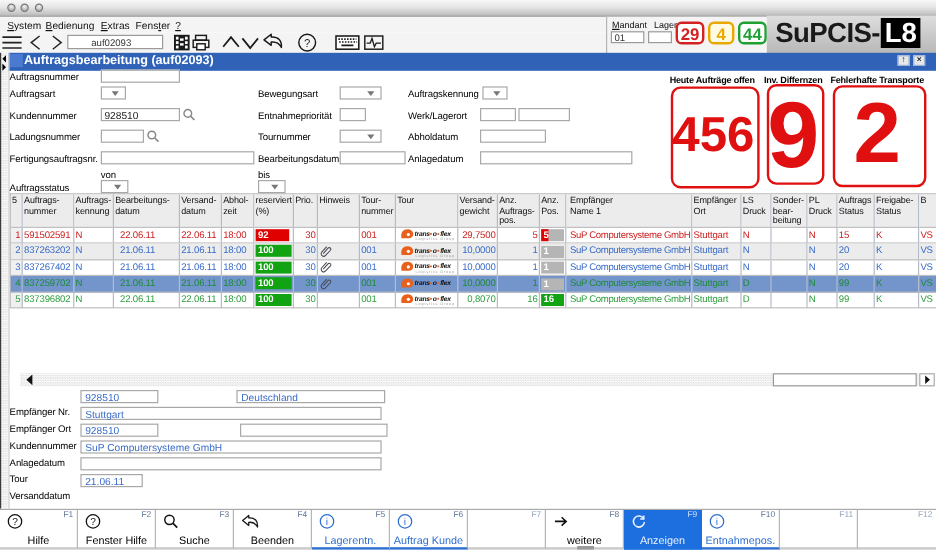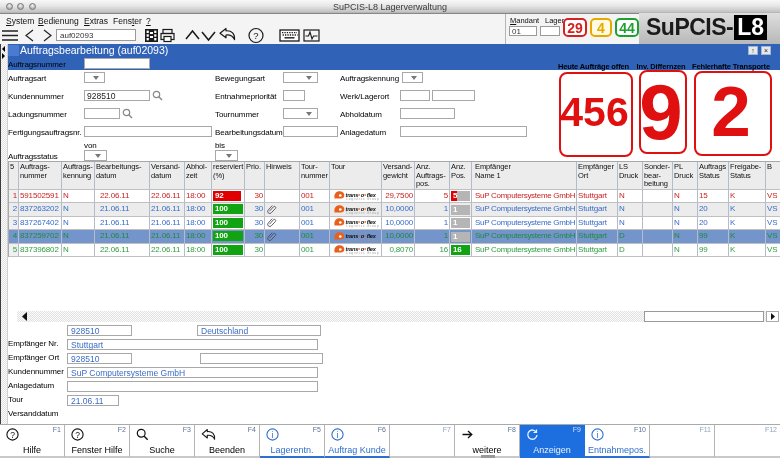--- a/index.html
+++ b/index.html
@@ -15,35 +15,35 @@
   #mactitle{position:absolute;top:2px;left:0;width:780px;text-align:center;
     font-size:9px;color:#3a3a3a;}
   
   #menubar{left:0;top:14px;width:780px;height:13px;background:#f4f4f4;
     font-size:8.5px;color:#111;}
   #menubar > span{position:absolute;top:2px;}
   .mn{text-decoration:underline;}
   
   #toolbar{left:0;top:27px;width:780px;height:17px;background:#f4f4f4;}
   #tbinput{position:absolute;left:56px;top:2px;width:80px;height:12px;border:1px solid #9a9a9a;
-    background:#fff;font-size:8px;color:#333;line-height:12px;padding-left:3px;box-sizing:border-box;}
+    background:#fff;font-size:8px;color:#333;line-height:12px;padding-left:19px;box-sizing:border-box;}
   
   #rblock{left:505px;top:14px;width:275px;height:30px;background:#f4f4f4;border-left:1px solid #b5b5b5;}
   .rlbl{position:absolute;top:2px;font-size:8px;color:#111;}
   .rinp{position:absolute;top:12px;height:10px;border:1px solid #9a9a9a;background:#fff;
     font-size:8px;line-height:10px;padding-left:2px;box-sizing:border-box;color:#333;}
   .badge{position:absolute;top:4px;height:19px;border-radius:5px;background:#fff;
     font-weight:bold;font-size:14px;text-align:center;line-height:17px;box-sizing:border-box;}
   #graypanel{position:absolute;left:133px;top:-1px;width:142px;height:43px;
     background:linear-gradient(#dedede,#a9a9a9);}
   #logotxt{position:absolute;left:7px;top:1px;font-size:23px;font-weight:bold;color:#1a1a1a;letter-spacing:-0.5px;}
   #logol8{display:inline-block;background:#000;color:#fff;padding:0 3px;margin-left:1px;letter-spacing:0;line-height:25px;}
   
-  #wtitle{left:7px;top:44px;width:773px;height:26px;background:#3063b8;color:#fff;
-    font-size:10.5px;font-weight:normal;line-height:13px;}
+  #wtitle{left:7px;top:44px;width:773px;height:15px;background:#3063b8;color:#fff;
+    font-size:10.5px;font-weight:bold;line-height:13px;}
   #wtitle .t{margin-left:13px;}
   .wbtn{position:absolute;top:2px;width:10px;height:9px;background:#e8e8e8;border:1px solid #9db6d8;
     box-sizing:border-box;font-size:7px;line-height:7px;text-align:center;color:#222;}
   
   #lstrip{left:0;top:44px;width:7px;height:380px;
     background-image:repeating-conic-gradient(#e2e2e2 0 25%,#fbfbfb 0 50%);background-size:2px 2px;
     border-right:1px solid #cfcfcf;}
   .ltri{position:absolute;left:1px;width:0;height:0;border:3px solid transparent;}
   
   .lab{position:absolute;font-size:8px;letter-spacing:-0.1px;color:#000;white-space:nowrap;}
@@ -114,21 +114,20 @@
 <g id="clip">
   <path d="M3.2 9.3 L8.2 3.6 a1.7 1.7 0 0 1 2.6 2.2 L5.6 11.2 a2.6 2.6 0 0 1 -4 -3.4 L6.8 2.0" fill="none" stroke="#4a4a55" stroke-width="1.1"></path>
 </g>
 </defs>
 </svg>
 
 <div id="macbar" class="abs">
   <div class="mcirc" style="left:6px"></div>
   <div class="mcirc" style="left:17px"></div>
   <div class="mcirc" style="left:29px"></div>
-  <div id="mactitle">SuPCIS-L8 Lagerverwaltung</div>
 </div>
 
 <div id="menubar" class="abs">
   <span style="left:6px"><span class="mn">S</span>ystem</span>
   <span style="left:38px"><span class="mn">B</span>edienung</span>
   <span style="left:84px"><span class="mn">E</span>xtras</span>
   <span style="left:113px">Fens<span class="mn">t</span>er</span>
   <span style="left:146px"><span class="mn">?</span></span>
 </div>
 

